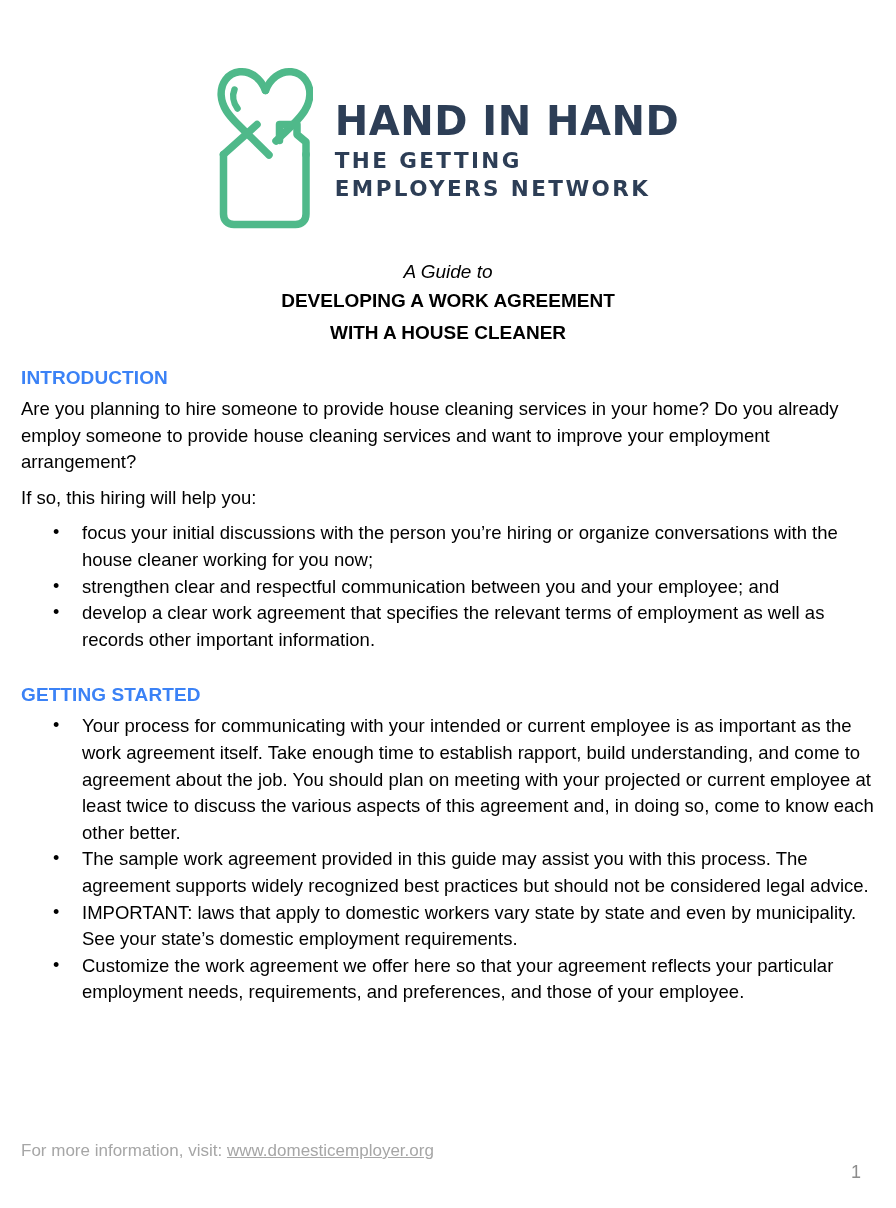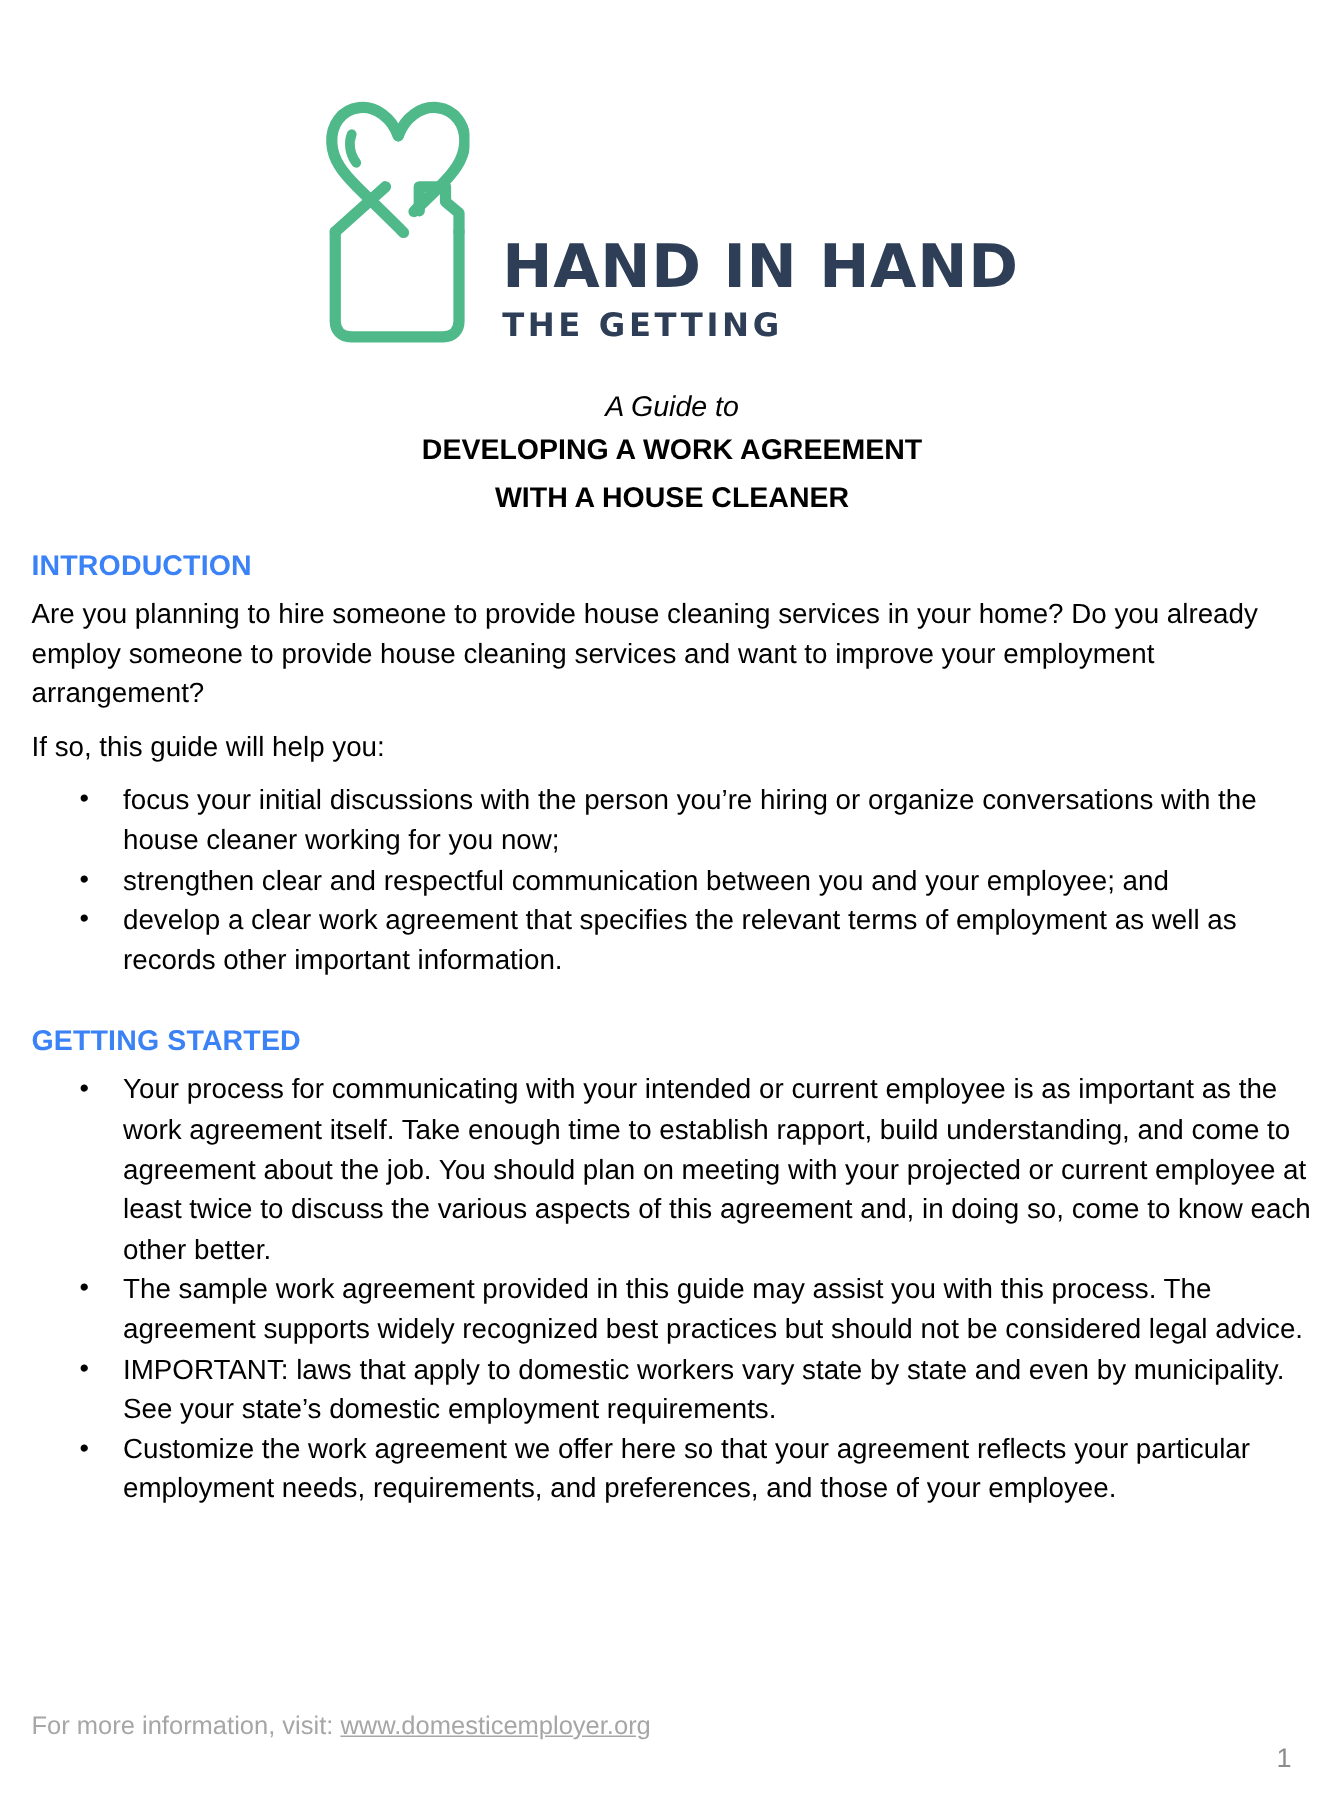--- a/index.html
+++ b/index.html
@@ -31,21 +31,21 @@
     position: absolute;
     top: 62px;
     left: 0;
     width: 896px;
     display: flex;
     justify-content: center;
     align-items: flex-start;
   }
   .logo-inner {
     display: flex;
-    align-items: flex-end;
+    align-items: center;
     gap: 22px;
   }
   .logo-mark {
     width: 96px;
     height: 170px;
     flex: 0 0 auto;
     display: block;
   }
   .logo-words {
     display: flex;
@@ -184,37 +184,38 @@
           <path d="M6.5 92.5 L6.5 152 C6.5 158.5 10.5 162.5 17 162.5
                    L78.5 162.5 C85 162.5 89 158.5 89 152 L89 92.5"></path>
 
           <path d="M62.5 78.5 L62.5 62.5 L80 62.5 L80 72.5 L89 80 L89 92.5"></path>
         </g>
       </svg>
       <div class="logo-words">
         <div class="logo-title">HAND IN HAND</div>
         <div class="logo-sub">
           <div>THE GETTING</div>
+          <div>EMPLOYERS NETWORK</div>
         </div>
       </div>
     </div>
   </div>
 
   <div class="title-block">
     <div class="guide-to">A Guide to</div>
     <div class="doc-title">DEVELOPING A WORK AGREEMENT</div>
     <div class="doc-title">WITH A HOUSE CLEANER</div>
   </div>
 
   <div class="content">
 
     <h2 class="section-head">INTRODUCTION</h2>
 
     <p class="para">Are you planning to hire someone to provide house cleaning services in your home? Do you already employ someone to provide house cleaning services and want to improve your employment arrangement?</p>
-    <p class="para">If so, this guide will help you:</p>
+    <p class="para">If so, this hiring will help you:</p>
 
     <ul class="bullets">
       <li>focus your initial discussions with the person you’re hiring or organize conversations with the house cleaner working for you now;</li>
       <li>strengthen clear and respectful communication between you and your employee; and</li>
       <li>develop a clear work agreement that specifies the relevant terms of employment as well as records other important information.</li>
     </ul>
 
     <div class="gap-lg"></div>
 
     <h2 class="section-head">GETTING STARTED</h2>

